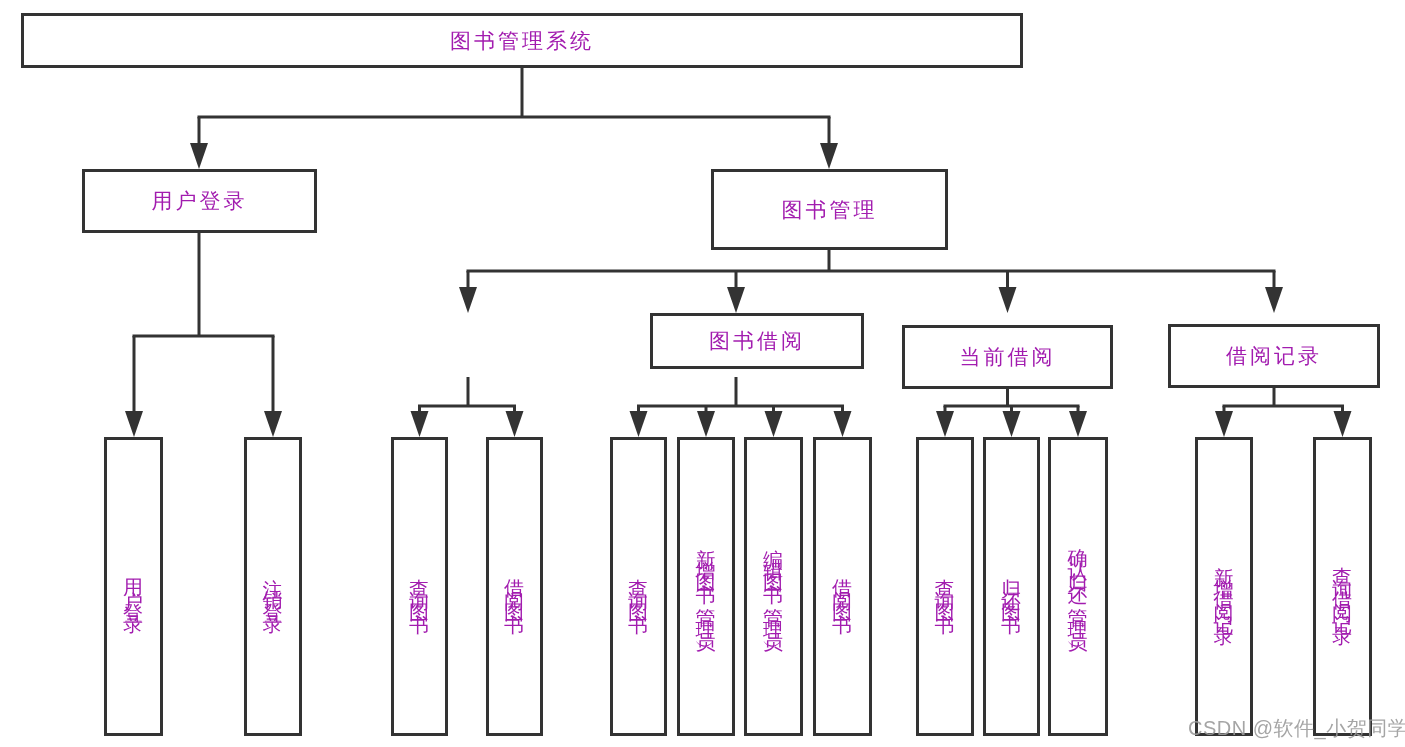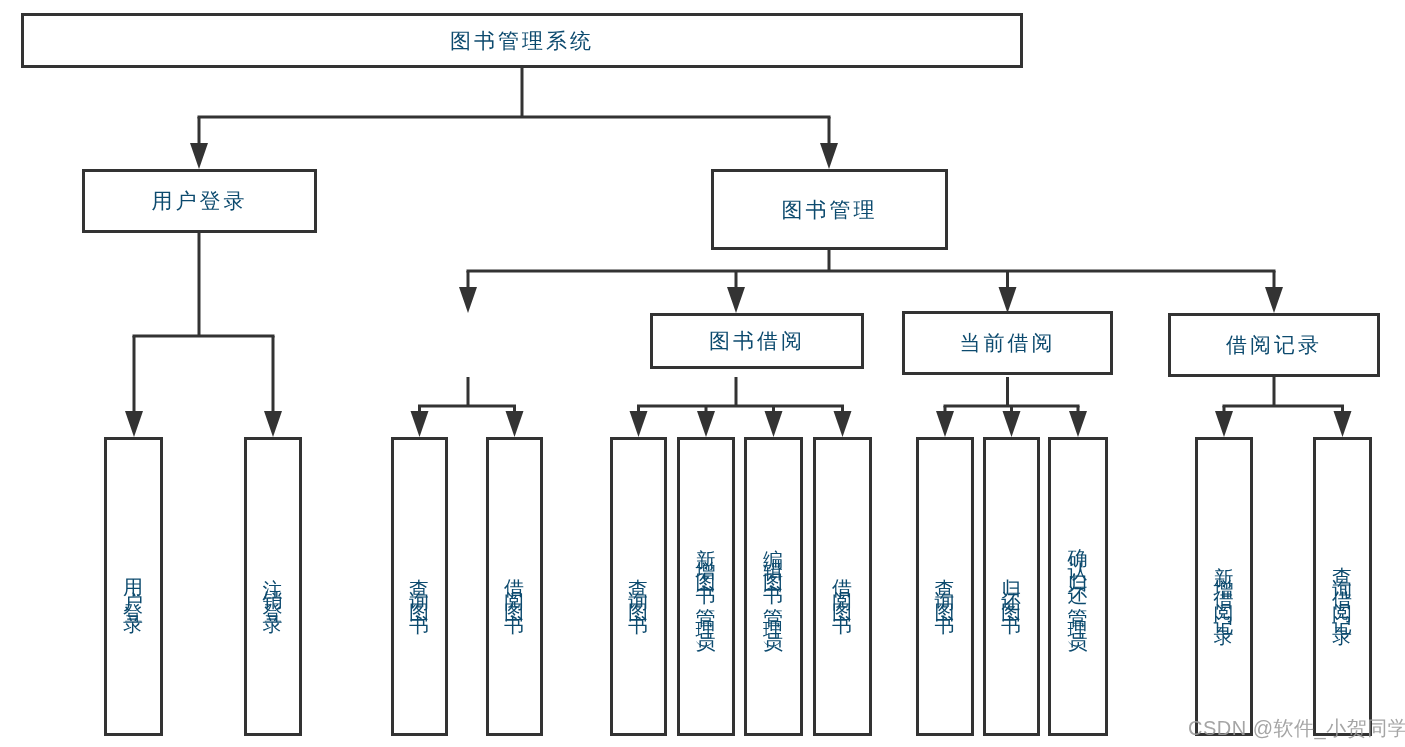--- a/index.html
+++ b/index.html
@@ -8,21 +8,21 @@
     width:1405px;height:747px;
     background:#ffffff;
     font-family:"Liberation Sans","DejaVu Sans",sans-serif;
     overflow:hidden;
   }
   .box{
     position:absolute;
     box-sizing:border-box;
     border:3px solid #333333;
     background:#ffffff;
-    color:#0c4a6e;
+    color:#a21caf;
     display:flex;
     align-items:center;
     justify-content:center;
     text-align:center;
   }
   .hbox{
     font-size:21px;
     letter-spacing:3px;
     white-space:nowrap;
   }
@@ -122,22 +122,22 @@
       <polygon points="1333.5,411 1351.5,411 1342.5,437"></polygon>
     </g>
   </svg>
 
   <div class="box hbox" style="left:21px;top:13px;width:1002px;height:55px">图书管理系统</div>
 
   <div class="box hbox" style="left:82px;top:169px;width:235px;height:64px">用户登录</div>
   <div class="box hbox" style="left:711px;top:169px;width:237px;height:81px">图书管理</div>
 
   <div class="box hbox" style="left:650px;top:313px;width:214px;height:56px">图书借阅</div>
-  <div class="box hbox" style="left:902px;top:311px;width:211px;height:64px">当前借阅</div>
-  <div class="box hbox" style="left:1168px;top:313px;width:212px;height:64px">借阅记录</div>
+  <div class="box hbox" style="left:902px;top:325px;width:211px;height:64px">当前借阅</div>
+  <div class="box hbox" style="left:1168px;top:324px;width:212px;height:64px">借阅记录</div>
 
   <div class="box vbox" style="left:104px;top:437px;width:59px;height:299px">用户登录</div>
   <div class="box vbox" style="left:244px;top:437px;width:58px;height:299px">注销登录</div>
 
   <div class="box vbox" style="left:391px;top:437px;width:57px;height:299px">查询图书</div>
   <div class="box vbox" style="left:486px;top:437px;width:57px;height:299px">借阅图书</div>
 
   <div class="box vbox" style="left:610px;top:437px;width:57px;height:299px">查询图书</div>
   <div class="box vbox" style="left:677px;top:437px;width:58px;height:299px">新增图书（管理员）</div>
   <div class="box vbox" style="left:744px;top:437px;width:59px;height:299px">编辑图书（管理员）</div>

